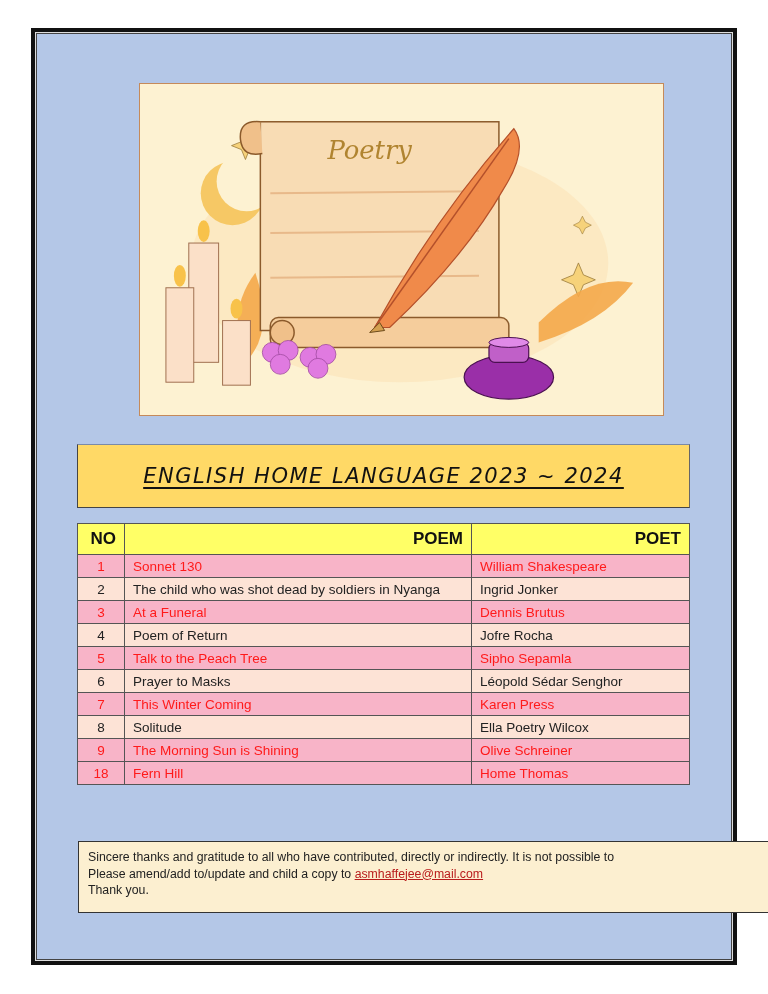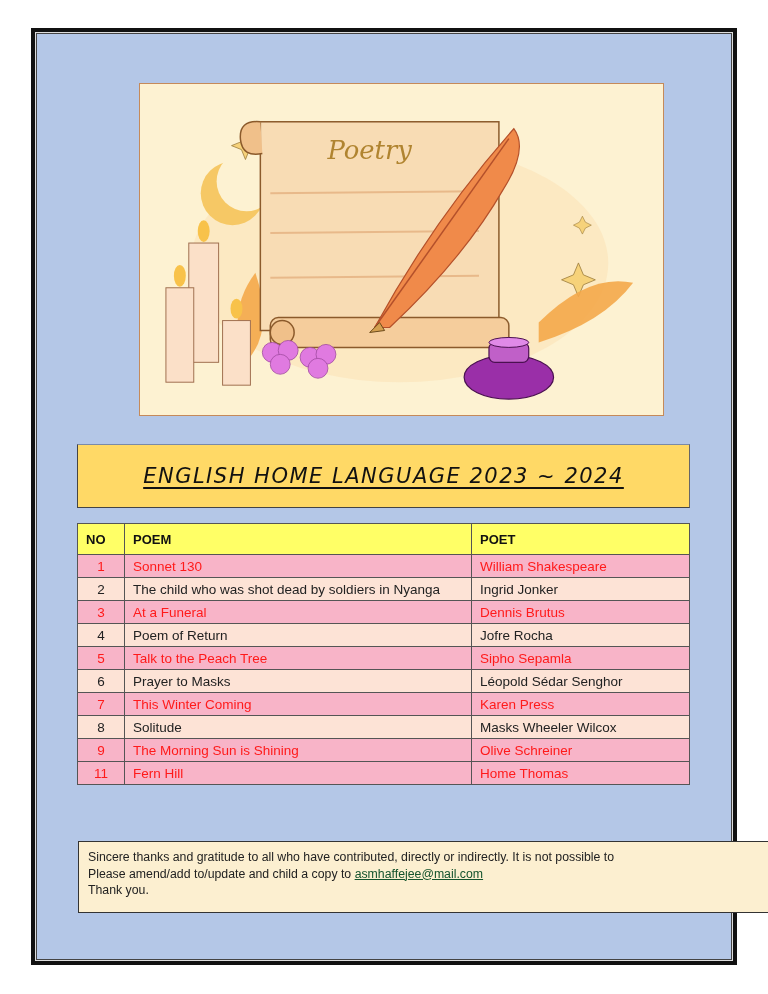--- a/index.html
+++ b/index.html
@@ -23,32 +23,32 @@
   .title-text {
     font-family:"DejaVu Sans", sans-serif; font-style:italic; font-size:21px;
     letter-spacing:1.5px; color:#111; text-decoration:underline; text-underline-offset:4px;
     text-transform:uppercase; font-weight:normal;
   }
   table.poems {
     position:absolute; left:77px; top:523px; width:613px; border-collapse:collapse;
     font-family:"Liberation Sans", sans-serif; font-size:13.5px;
   }
   table.poems th, table.poems td { border:1px solid #555; height:22px; padding:0 8px; }
-  table.poems th { background:#ffff66; height:30px; font-weight:bold; font-size:13px; text-align:left; color:#111; }
+  table.poems th { background:#ffff66; height:30px; font-weight:bold; font-size:17px; text-align:right; color:#111; }
   table.poems td.no { text-align:center; width:30px; }
   table.poems td.poem { width:330px; }
   tr.odd td { background:#f8b4c8; color:#ff1a1a; }
   tr.even td { background:#fde3d6; color:#222; }
   .note-box {
     position:absolute; left:78px; top:841px; width:696px; height:72px;
     box-sizing:border-box; border:1px solid #333; background:#fcefd0;
     padding:7px 9px; font-size:12.3px; line-height:16.5px; color:#222;
     font-family:"Liberation Sans", sans-serif;
   }
-  .note-box a { color:#14532d; text-decoration:underline; }
+  .note-box a { color:#b91c1c; text-decoration:underline; }
 </style>
 </head>
 <body>
 
 <div class="page-frame"></div>
 
 <div class="hero">
   <svg viewBox="0 0 484 333" xmlns="http://www.w3.org/2000/svg">
     <rect width="484" height="333" fill="#fdf2d2"></rect>
     <ellipse cx="240" cy="180" rx="210" ry="120" fill="#fbe3b8" opacity="0.6"></ellipse>
@@ -152,29 +152,29 @@
       <td>Léopold Sédar Senghor</td>
     </tr>
     <tr class="odd">
       <td class="no">7</td>
       <td class="poem">This Winter Coming</td>
       <td>Karen Press</td>
     </tr>
     <tr class="even">
       <td class="no">8</td>
       <td class="poem">Solitude</td>
-      <td>Masks Wheeler Wilcox</td>
+      <td>Ella Poetry Wilcox</td>
     </tr>
     <tr class="odd">
       <td class="no">9</td>
       <td class="poem">The Morning Sun is Shining</td>
       <td>Olive Schreiner</td>
     </tr>
     <tr class="odd">
-      <td class="no">11</td>
+      <td class="no">18</td>
       <td class="poem">Fern Hill</td>
       <td>Home Thomas</td>
     </tr>
   </tbody>
 </table>
 
 <div class="note-box">
   <div>Sincere thanks and gratitude to all who have contributed, directly or indirectly.  It is not possible to</div>
   <div><span>Please amend/add to/update and child a copy to </span><a href="asmhaffejee@mail.com">asmhaffejee@mail.com</a></div>
   <div>Thank you.</div>

